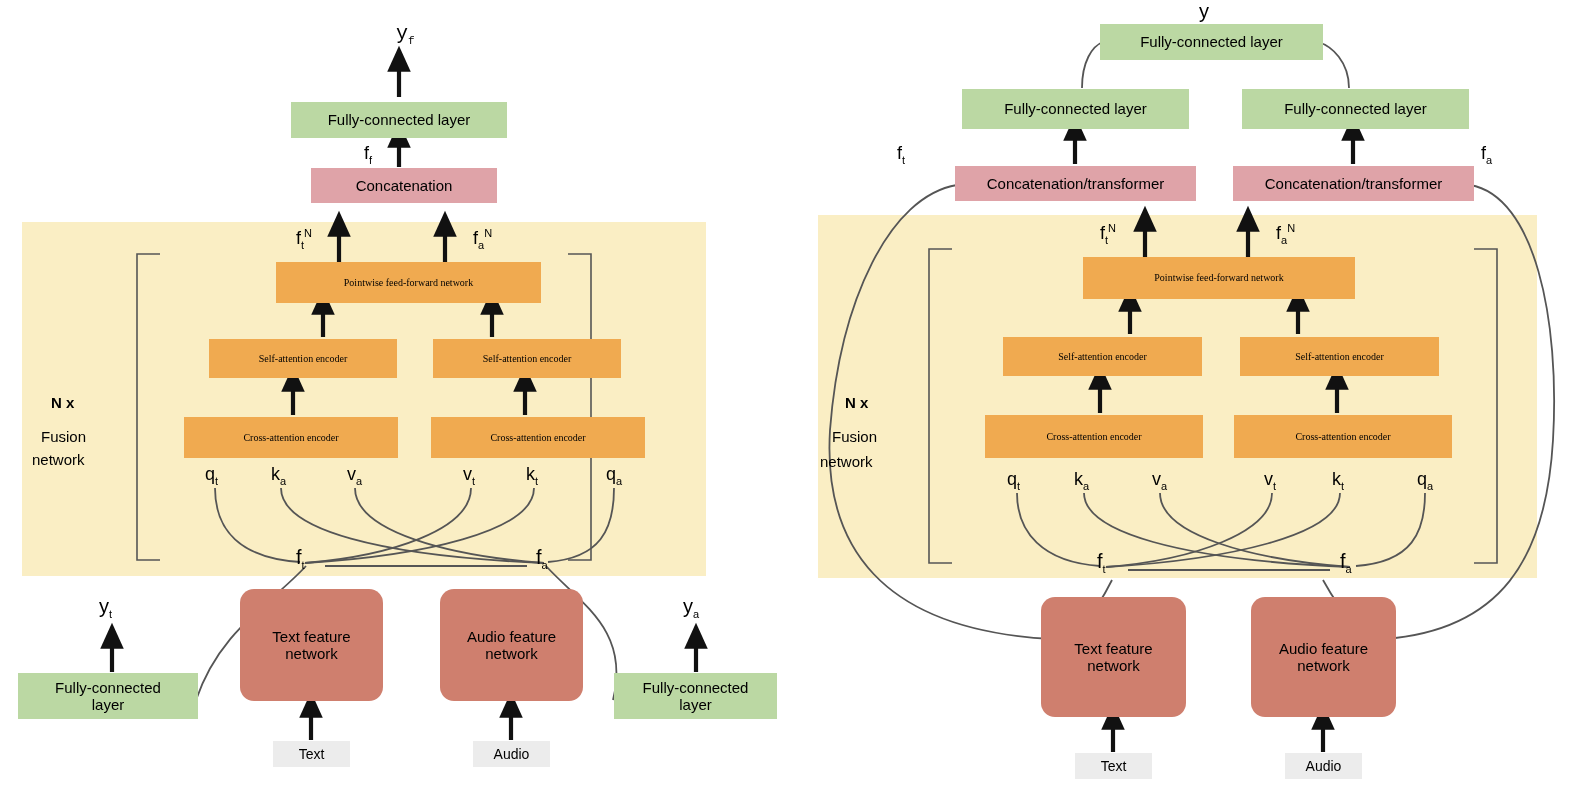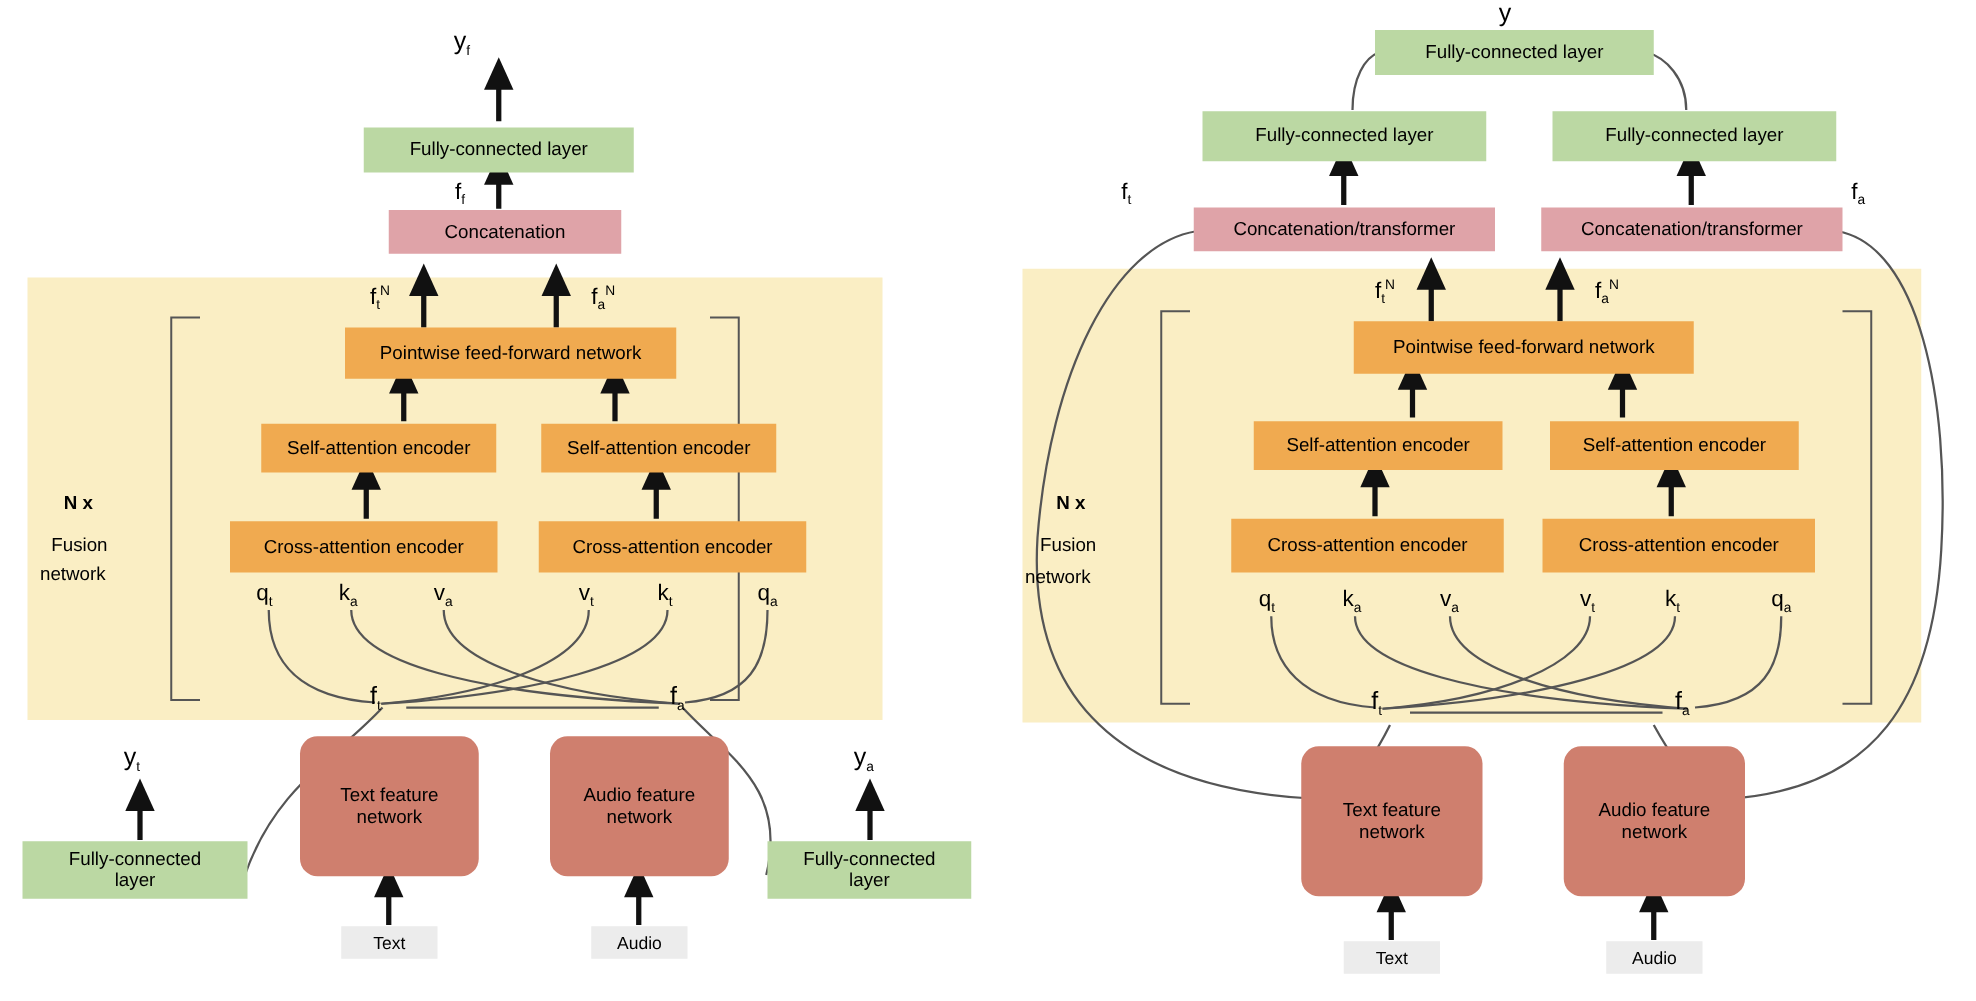--- a/index.html
+++ b/index.html
@@ -5,21 +5,21 @@
   html,body{margin:0;padding:0;background:#ffffff;}
   body{width:1581px;height:801px;position:relative;overflow:hidden;
        font-family:"Liberation Sans","DejaVu Sans",sans-serif;color:#000;}
   .stage{position:absolute;left:0;top:0;width:1581px;height:801px;}
   svg.wires{position:absolute;left:0;top:0;width:1581px;height:801px;pointer-events:none;}
 
   .box{position:absolute;box-sizing:border-box;display:flex;align-items:center;
        justify-content:center;text-align:center;line-height:1.15;}
   .green{background:#bbd8a3;color:#000;font-size:15px;}
   .pink{background:#dfa3a8;color:#000;font-size:15px;text-align:center;}
-  .orange{background:#f0aa50;color:#000;font-size:15px;}
+  .orange{background:#f0aa50;color:#000;font-size:10px;font-family:Liberation Serif, serif;}
   .brown{background:#cf7f6e;color:#000;font-size:15px;border-radius:14px;}
   .grey{background:#ececec;color:#000;font-size:14px;}
   .fusion{background:#faeec4;}
 
   .lbl{position:absolute;font-size:17px;color:#000;white-space:nowrap;}
   .lbl .sub{font-size:11px;vertical-align:sub;}
   .lbl .sup{font-size:11px;vertical-align:super;}
   .big{font-size:20px;}
   .mid{font-size:18px;}
   .nx{font-size:15px;font-weight:bold;}
@@ -138,21 +138,21 @@
     <span>layer</span>
   </div>
   <div class="box green" style="left:614px;top:673px;width:163px;height:46px;flex-direction:column;">
     <span>Fully-connected</span>
     <span>layer</span>
   </div>
 
   <div class="box grey" style="left:273px;top:741px;width:77px;height:26px;">Text</div>
   <div class="box grey" style="left:473px;top:741px;width:77px;height:26px;">Audio</div>
 
-  <div class="lbl big" style="left:363px;top:22px;">
+  <div class="lbl big" style="left:396px;top:22px;font-family:Liberation Mono, monospace;">
     <span>y</span><span class="sub">f</span>
   </div>
   <div class="lbl mid" style="left:364px;top:143px;">
     <span>f</span><span class="sub">f</span>
   </div>
 
   <div class="lbl mid" style="left:296px;top:227px;">
     <span>f</span><span class="sub">t</span><span class="sup">N</span>
   </div>
   <div class="lbl mid" style="left:473px;top:227px;">

